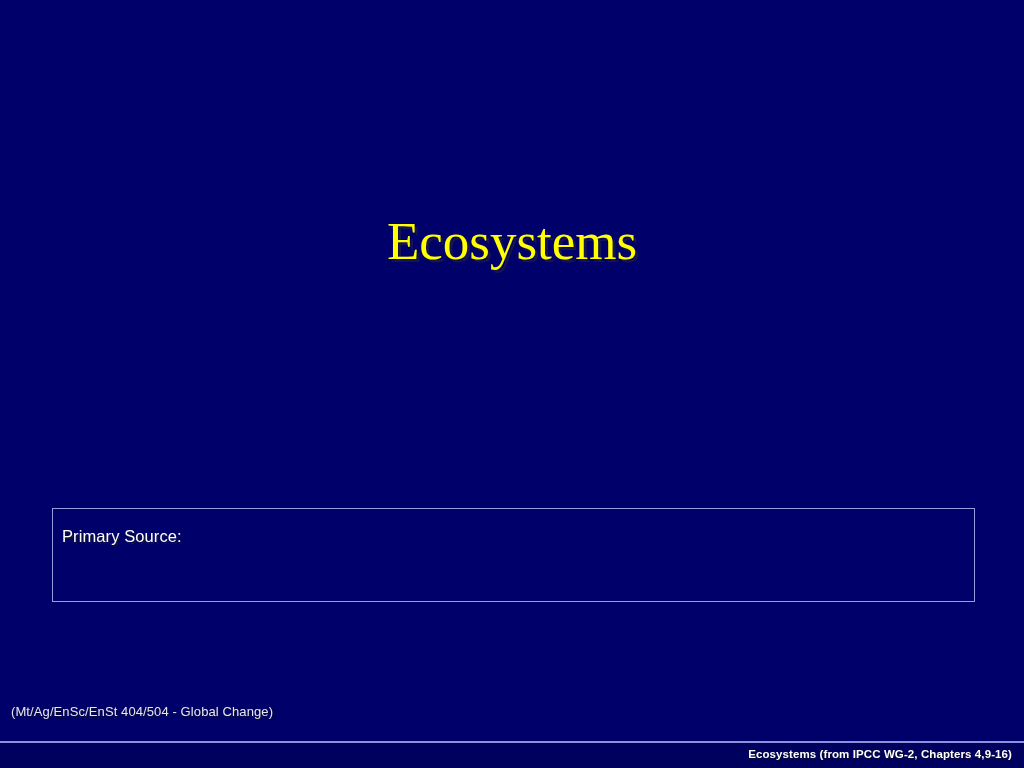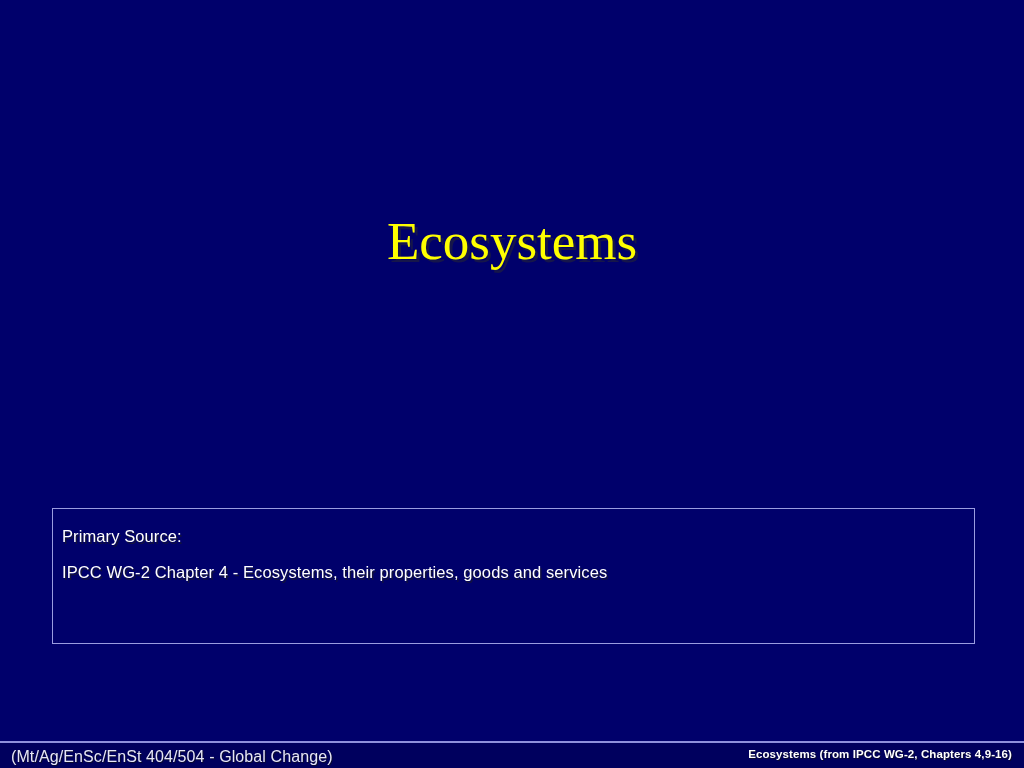--- a/index.html
+++ b/index.html
@@ -36,21 +36,21 @@
     text-shadow: 3px 3px 0px #16164a;
     white-space: nowrap;
   }
 
   
   .source-box {
     position: absolute;
     left: 52px;
     top: 508px;
     width: 923px;
-    height: 136px;
+    height: 94px;
     box-sizing: border-box;
     border: 1px solid #9a9ce0;
     padding: 9px 0 0 9px;
   }
 
   .source-line {
     color: #ffffff;
     font-size: 16.5px;
     line-height: 36px;
     letter-spacing: 0.1px;
@@ -73,22 +73,22 @@
     left: 0;
     top: 743px;
     width: 1024px;
     height: 25px;
     background: #00005e;
   }
 
   .footer-left {
     position: absolute;
     left: 11px;
-    top: 748px;
-    font-size: 16px;
+    top: 704px;
+    font-size: 13px;
     color: #e6e6f6;
     letter-spacing: 0.1px;
     white-space: nowrap;
     text-shadow: 1px 1px 0px #0b0b30;
   }
 
   .footer-right {
     position: absolute;
     right: 12px;
     top: 748px;
@@ -104,21 +104,20 @@
 <body>
 
 <div class="slide">
 
   <div class="title-block">
     <span class="slide-title">Ecosystems</span>
   </div>
 
   <div class="source-box">
     <div class="source-line">Primary Source:</div>
-    <div class="source-line">IPCC WG-2 Chapter 4 - Ecosystems, their properties, goods and services</div>
   </div>
 
   <div class="footer-rule"></div>
   <div class="footer-bar"></div>
 
   <div class="footer-left">(Mt/Ag/EnSc/EnSt 404/504 - Global Change)</div>
 
   <div class="footer-right">Ecosystems (from IPCC WG-2, Chapters 4,9-16)</div>
 
 </div>

